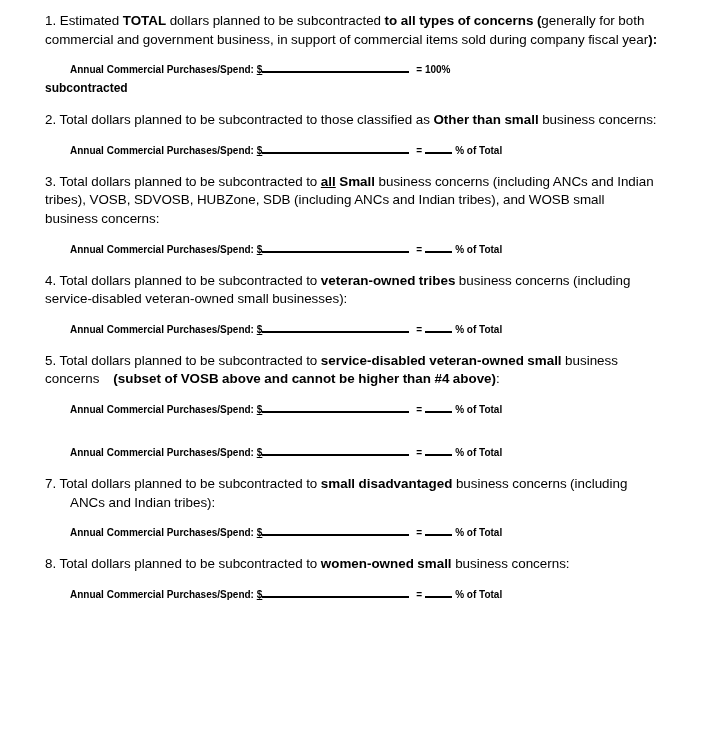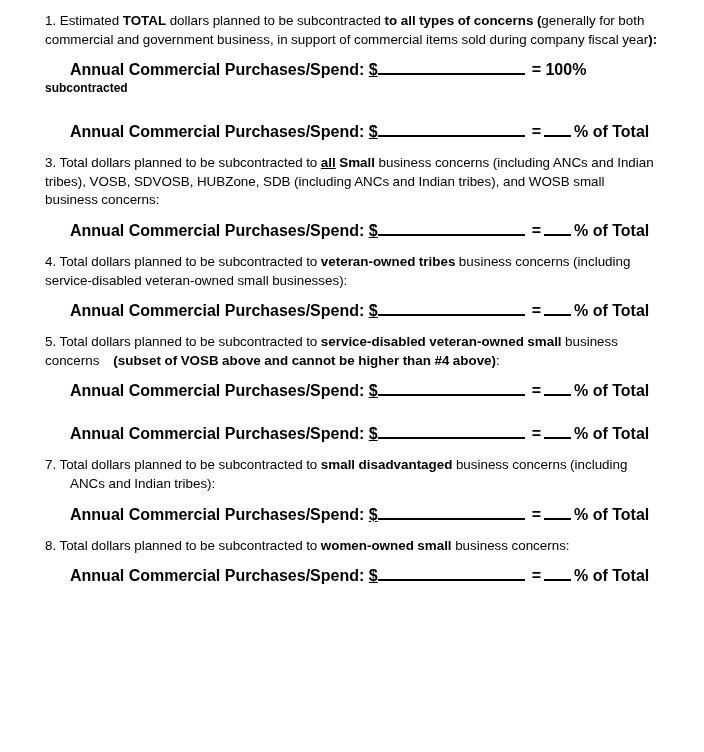--- a/index.html
+++ b/index.html
@@ -46,21 +46,21 @@
   .prompt u.bu {
     font-weight: bold;
     text-decoration: underline;
   }
   .gap {
     display: inline-block;
     width: 14px;
   }
   
   .answer {
-    font-size: 16px;
+    font-size: 10px;
     line-height: 19px;
     font-weight: bold;
     margin: 0 8px 0 45px;
     white-space: normal;
   }
   .answer .lbl {
     display: inline-block;
     margin-left: 25px;
     font-weight: bold;
   }
@@ -109,20 +109,21 @@
   <div class="sp-top"></div>
   <div id="items-container">
       <div class="qblock">
         <div class="prompt"><span>1. </span><span>Estimated </span><b>TOTAL</b><span> dollars planned to be subcontracted </span><b>to all types of concerns</b><span> </span><b>(</b><span>generally for both commercial and government business, in support of commercial items sold during company fiscal year</span><b>):</b></div>
         <div class="sp-pre-answer"></div>
         <div class="answer"><span class="lbl">Annual Commercial Purchases/Spend:</span> <span class="dollar">$</span><span class="blankline"></span><span class="eq">= 100%</span></div>
         <div class="cont">subcontracted</div>
       </div>
       <div class="sp-block"></div>
       <div class="qblock">
+        <div class="prompt"><span>2. </span><span>Total dollars planned to be subcontracted to those classified as </span><b>Other than small</b><span> business concerns:</span></div>
         <div class="sp-pre-answer"></div>
         <div class="answer"><span class="lbl">Annual Commercial Purchases/Spend:</span> <span class="dollar">$</span><span class="blankline"></span><span class="eq">=</span><span class="pctblank"></span><span class="suffix">% of Total</span></div>
       </div>
       <div class="sp-block"></div>
       <div class="qblock">
         <div class="prompt"><span>3. </span><span>Total dollars planned to be subcontracted to </span><u class="bu">all</u><span> </span><b>Small</b><span> business concerns (including ANCs and Indian tribes), VOSB, SDVOSB, HUBZone, SDB (including ANCs and Indian tribes), and WOSB small business concerns:</span></div>
         <div class="sp-pre-answer"></div>
         <div class="answer"><span class="lbl">Annual Commercial Purchases/Spend:</span> <span class="dollar">$</span><span class="blankline"></span><span class="eq">=</span><span class="pctblank"></span><span class="suffix">% of Total</span></div>
       </div>
       <div class="sp-block"></div>

